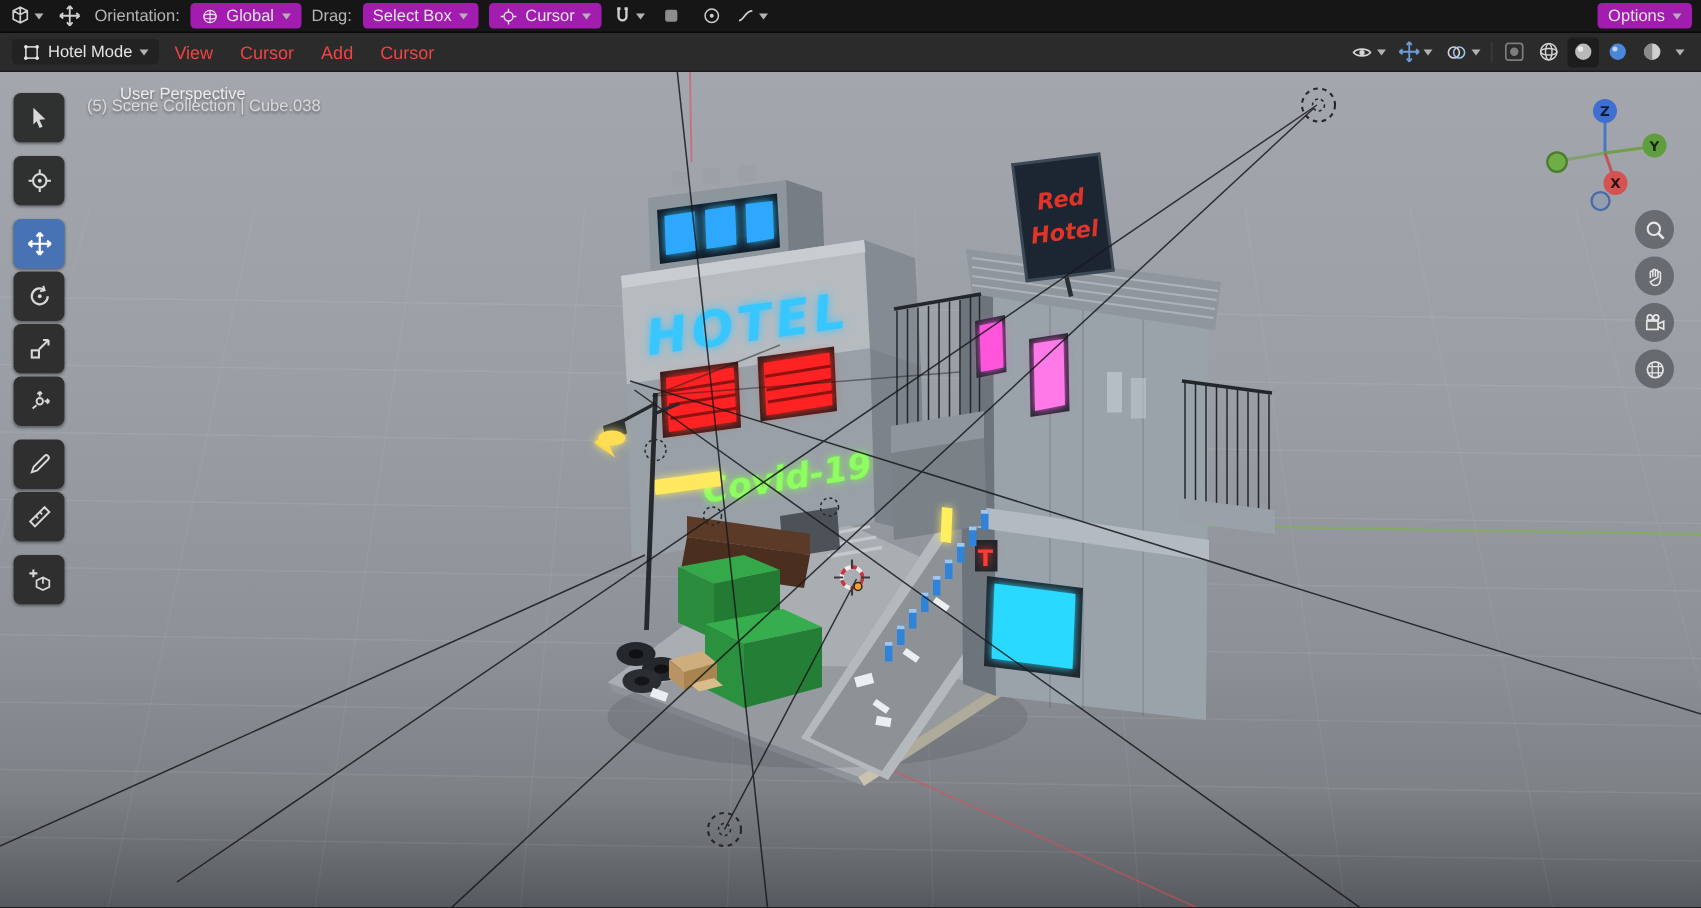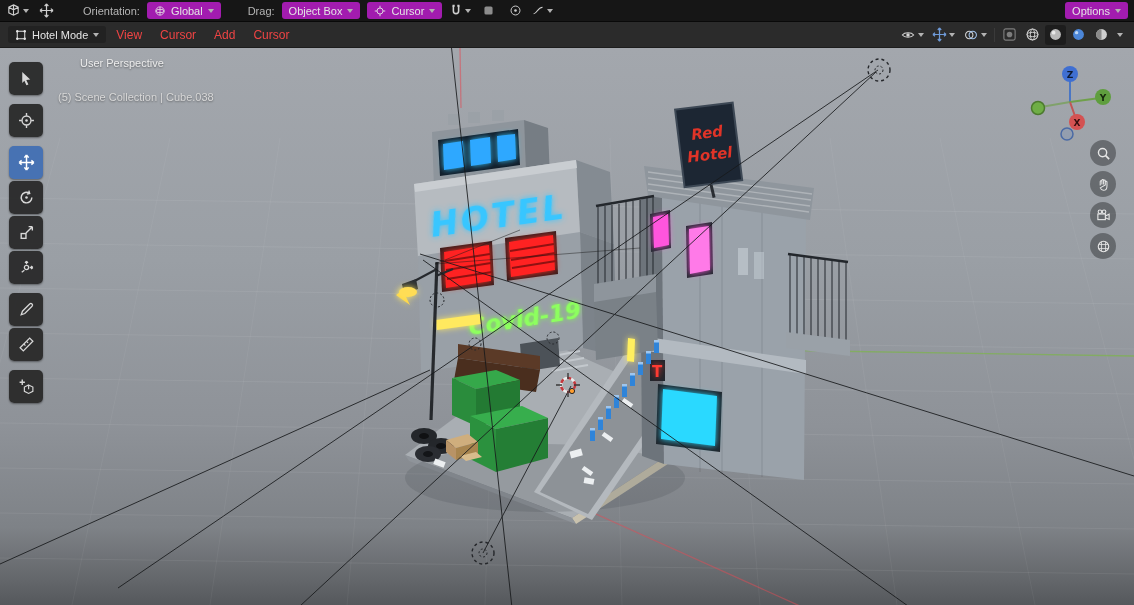--- a/index.html
+++ b/index.html
@@ -1,41 +1,41 @@
 <!DOCTYPE html>
 <html><head>
 <meta charset="utf-8">
 <style>
   * { box-sizing: border-box; }
   body { margin:0; background:#111; font-family:"Liberation Sans",sans-serif; }
   .app { position:relative; width:1134px; height:605px; overflow:hidden; background:#1b1b1b; user-select:none; }
 
   
   .topbar { display:flex; align-items:center; height:22px; background:#161616; padding:0 6px; gap:7px; border-bottom:1px solid #090909; }
-  .tb-label { font-size:11px; color:#b5b5b5; white-space:nowrap;margin-left:20px; }
+  .tb-label { font-size:11px; color:#b5b5b5; white-space:nowrap; }
   .dd { display:inline-flex; align-items:center; gap:5px; height:17px; background:#a21caf; border-radius:3px; padding:0 7px; font-size:11px; color:#e4e4e4; cursor:pointer; white-space:nowrap; }
   .caret { width:0; height:0; border-left:3px solid transparent; border-right:3px solid transparent; border-top:4px solid #b3b3b3; }
   .iconbtn { display:inline-flex; align-items:center; justify-content:center; gap:2px; min-width:20px; height:18px; border-radius:3px; color:#cfcfcf; cursor:pointer; }
   .sep { width:1px; height:14px; background:#3a3a3a; margin:0 2px; }
   .spacer { flex:1; }
 
   
   .vheader { display:flex; align-items:center; height:26px; background:#2b2b2b; padding:0 8px; gap:2px; border-bottom:1px solid #1d1d1d; }
   .menu { font-size:12px; color:#ef4444; padding:2px 8px; border-radius:3px; cursor:pointer; }
   .hbtn { display:inline-flex; align-items:center; gap:2px; padding:0 3px; height:20px; border-radius:3px; color:#d5d5d5; cursor:pointer; }
   .hbtn.active { background:#1d1d1d; }
   .dd.mode { background:#222; }
 
   
   .viewport { position:relative; width:1134px; height:557px;
     background:linear-gradient(180deg,#a3a7ad 0%,#9a9fa5 38%,#8e9298 68%,#7e8287 86%,#646growth 0, #646warning 0); }
   .viewport { background:linear-gradient(180deg,#a3a7ad 0%,#9a9fa5 38%,#8e9298 68%,#7e8287 86%,#626569 96%,#55585c 100%); }
   .scene-svg { position:absolute; left:0; top:0; }
   .vp-label1 { position:absolute; left:80px; top:9px; font-size:11px; color:#ececec; text-shadow:0 1px 2px rgba(0,0,0,.45); }
-  .vp-label2 { position:absolute; left:58px; top:43px; font-size:11px; color:#d8d8d8; text-shadow:0 1px 2px rgba(0,0,0,.4); }
+  .vp-label2 { position:absolute; left:58px; top:17px; font-size:11px; color:#d8d8d8; text-shadow:0 1px 2px rgba(0,0,0,.4); }
 
   
   .toolbar { position:absolute; left:9px; top:14px; display:flex; flex-direction:column; gap:2px; }
   .tool { width:34px; height:33px; border-radius:5px; background:rgba(43,43,43,.96); display:flex; align-items:center; justify-content:center; box-shadow:0 1px 2px rgba(0,0,0,.4); cursor:pointer; color:#d8d8d8; }
   .tool.active { background:#4772b3; color:#fff; }
   .gap-before { margin-top:7px; }
 
   
   .navgizmo { position:absolute; right:14px; top:10px; cursor:pointer; }
   .sidebtns { position:absolute; right:18px; top:92px; display:flex; flex-direction:column; gap:5px; }
@@ -66,21 +66,21 @@
       <svg width="12" height="12" viewBox="0 0 16 16">
           <circle cx="8" cy="8" r="5.5" fill="none" stroke="currentColor" stroke-width="1.1"></circle>
           <ellipse cx="8" cy="8" rx="5.5" ry="2.2" fill="none" stroke="currentColor" stroke-width="1.1"></ellipse>
           <path d="M8 2.5 V13.5" stroke="currentColor" stroke-width="1.1"></path>
         </svg>
       <span>Global</span>
       <span class="caret"></span>
     </span>
     <span class="tb-label">Drag:</span>
     <span class="dd">
-      <span>Object Box</span>
+      <span>Select Box</span>
       <span class="caret"></span>
     </span>
     <span class="dd">
       <svg width="12" height="12" viewBox="0 0 16 16">
           <circle cx="8" cy="8" r="4" fill="none" stroke="currentColor" stroke-width="1.2"></circle>
           <path d="M8 1 V4 M8 12 V15 M1 8 H4 M12 8 H15" stroke="currentColor" stroke-width="1.2"></path>
         </svg>
       <span>Cursor</span>
       <span class="caret"></span>
     </span>

